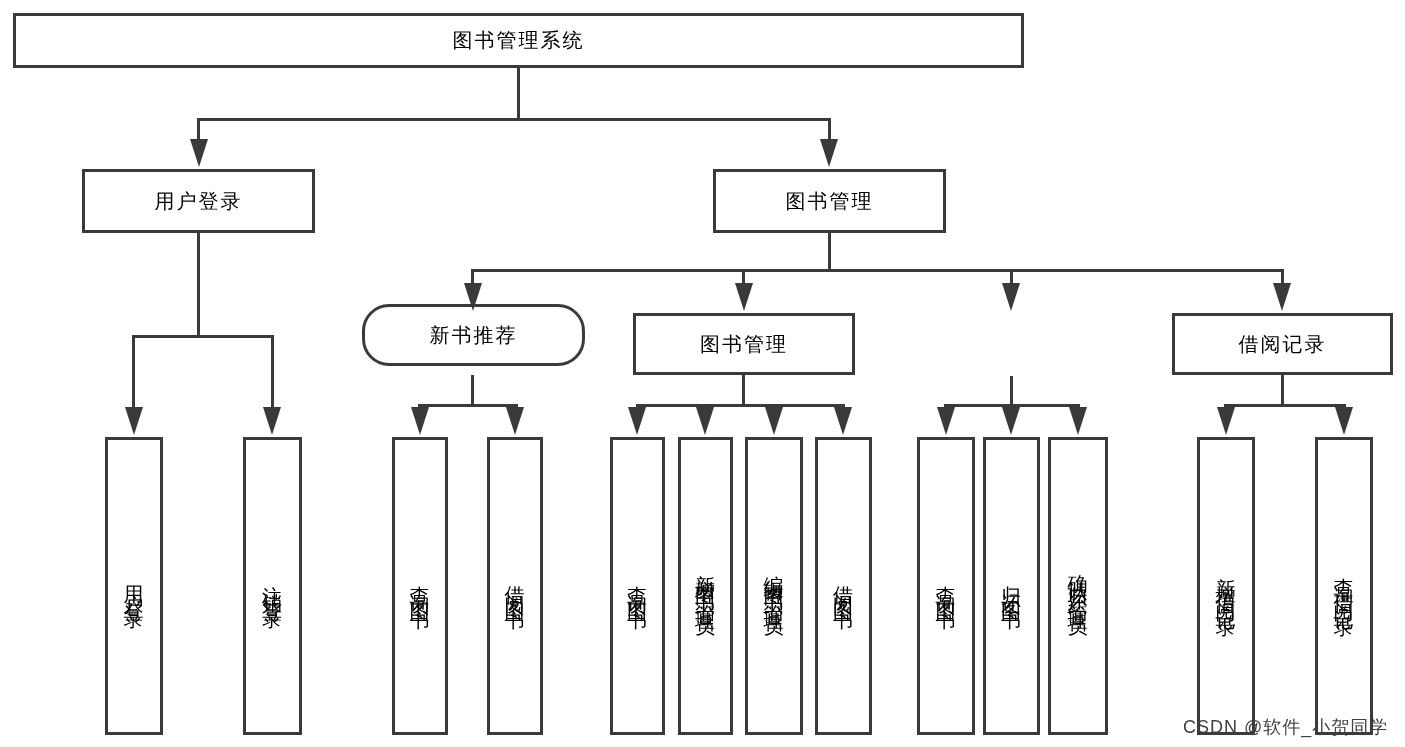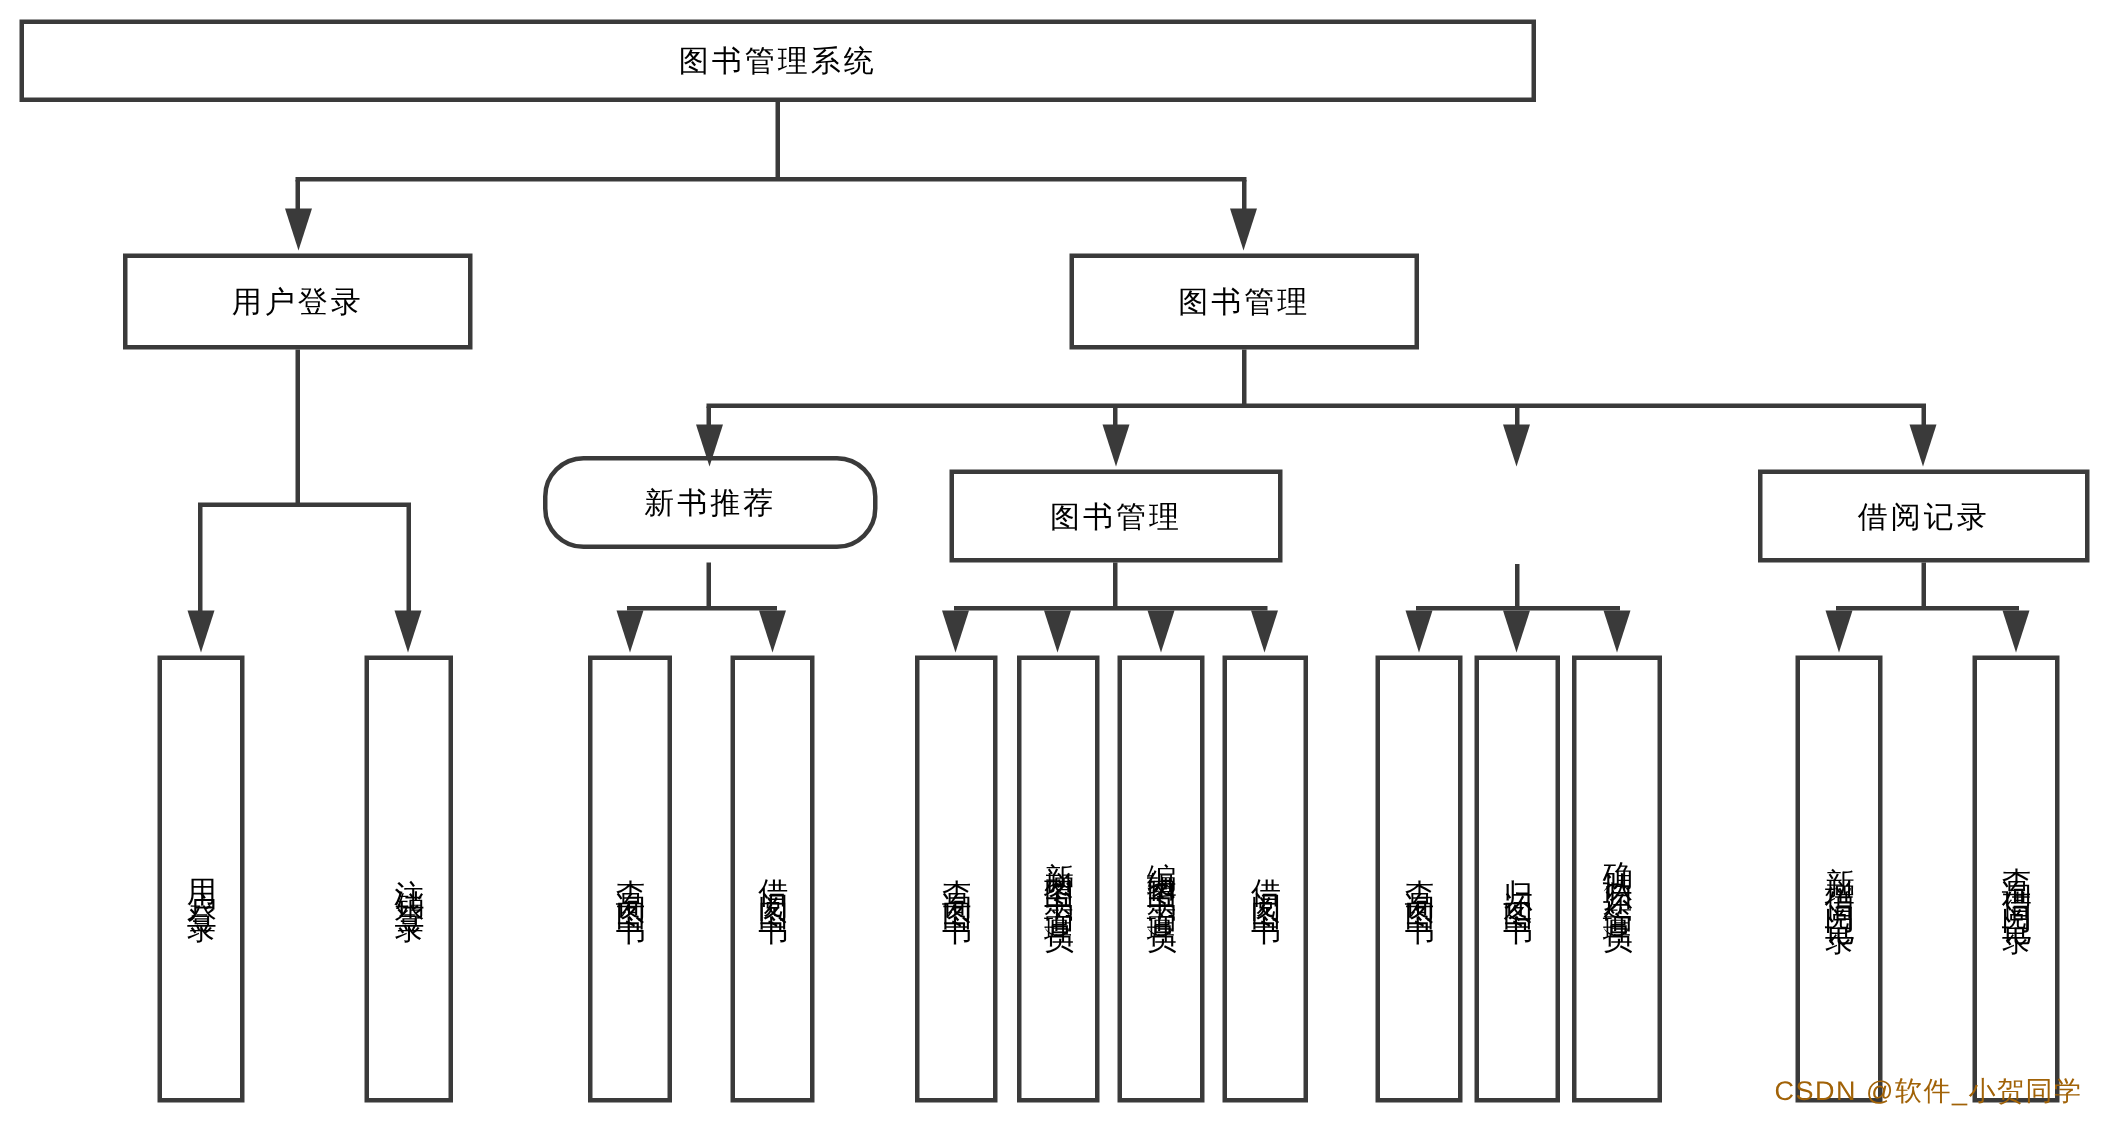--- a/index.html
+++ b/index.html
@@ -41,21 +41,21 @@
     position:absolute;
     width:0;height:0;
     border-left:9px solid transparent;
     border-right:9px solid transparent;
     border-top:28px solid #3a3a3a;
   }
   .watermark{
     position:absolute;
     left:1183px;top:715px;
     font-size:18px;
-    color:#a16207;
+    color:#404040;
     letter-spacing:1px;
     white-space:nowrap;
   }
 </style>
 </head>
 <body>
 
 <div id="stage">
 
   <div class="box" style="left:13px;top:13px;width:1011px;height:55px;">

